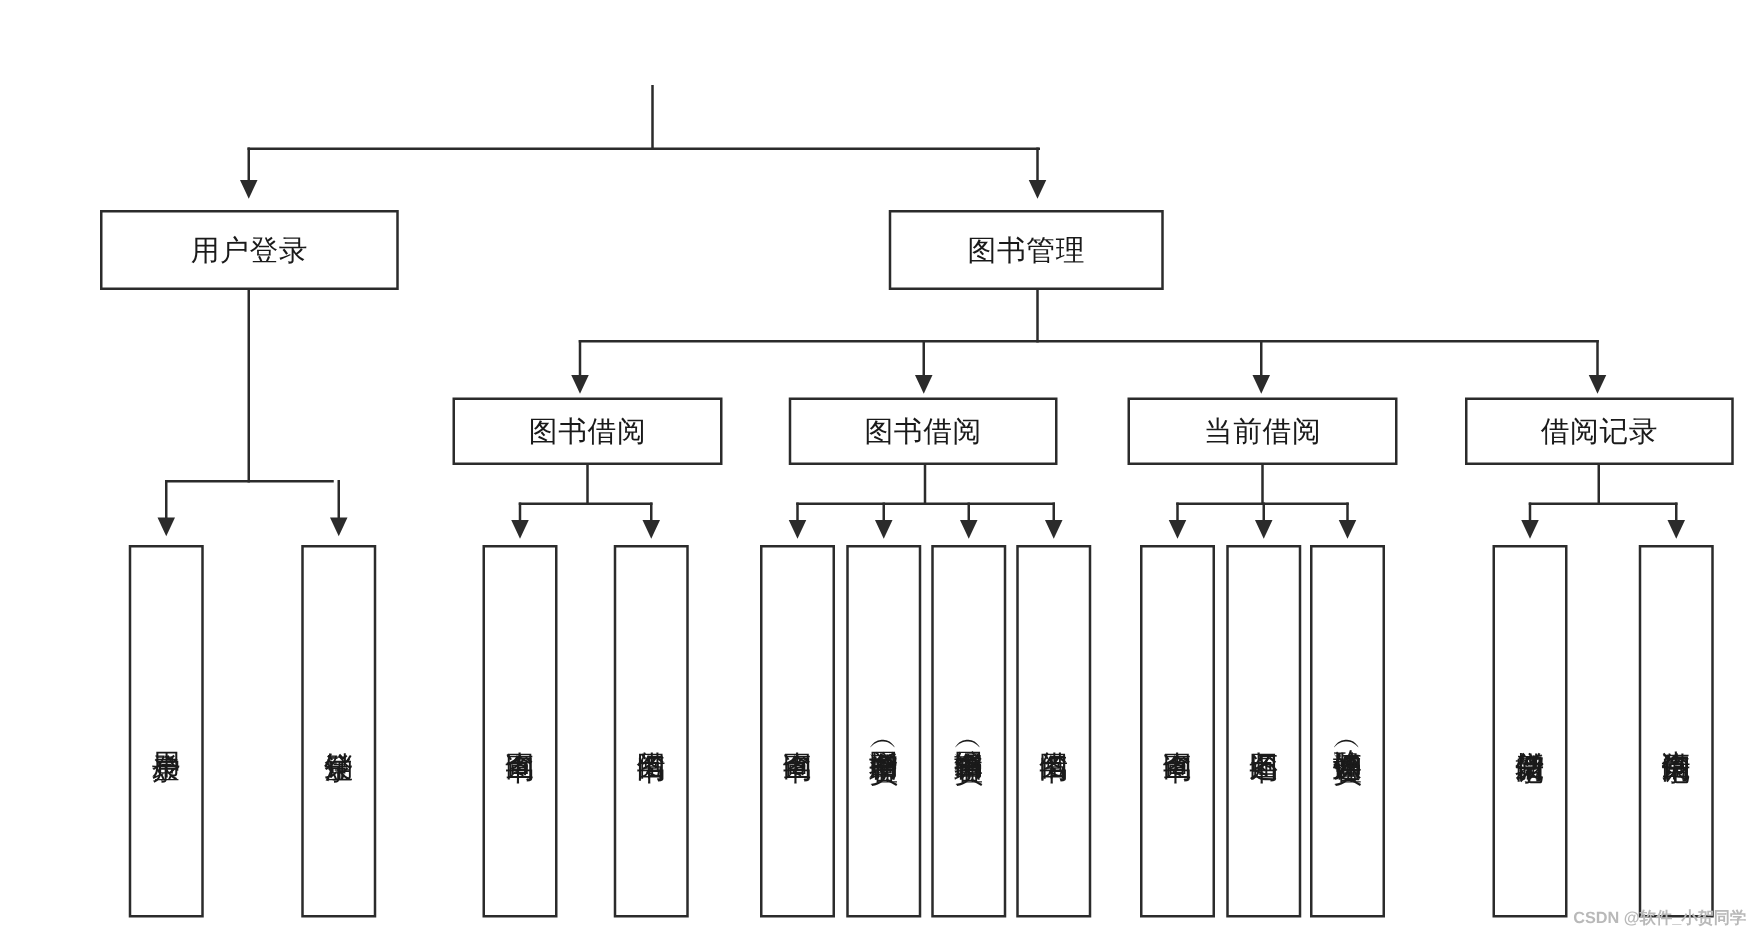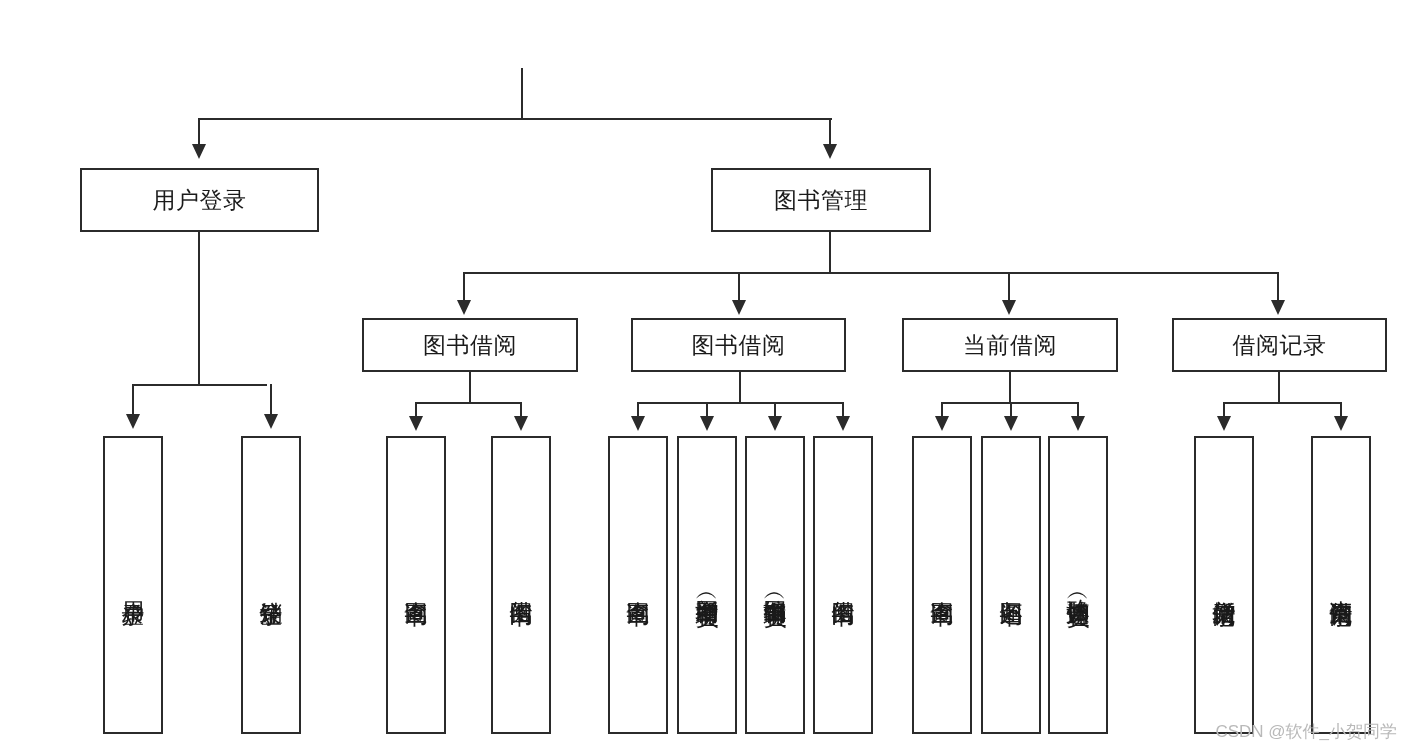--- a/index.html
+++ b/index.html
@@ -67,24 +67,25 @@
     height: 0;
     border-left: 7.5px solid transparent;
     border-right: 7.5px solid transparent;
     border-top: 15px solid #2b2b2b;
   }
   
   #watermark {
     position: absolute;
     right: 8px;
     bottom: 4px;
-    font-size: 17px;
+    font-size: 13px;
     color: #b9b9b9;
     white-space: nowrap;
     font-family: "Liberation Sans", "DejaVu Sans", sans-serif;
+    font-weight: bold;
   }
 </style>
 </head>
 <body>
 
 <div id="canvas">
 
 
   <div class="edge v" style="left:521px; top:68px; width:2.4px; height:52px;"></div>
 

